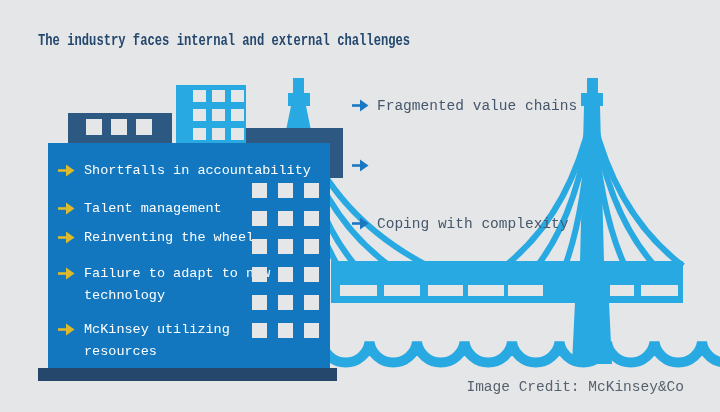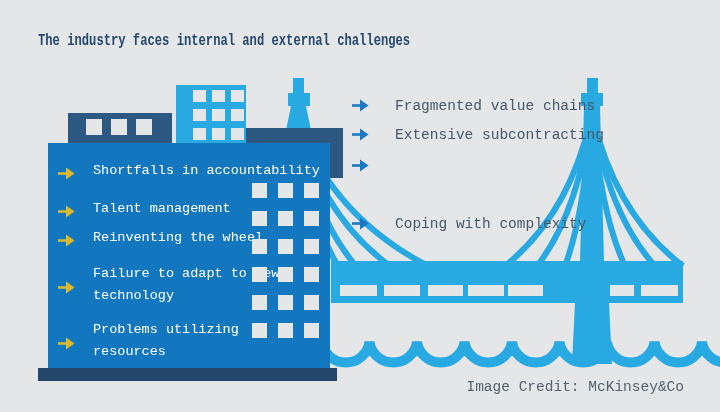--- a/index.html
+++ b/index.html
@@ -20,26 +20,26 @@
   .bldg-cyan .win{left:17px;top:5px;display:grid;grid-template-columns:repeat(3,13px);grid-auto-rows:12px;column-gap:6px;row-gap:7px;}
   .bldg-navy{left:68px;top:113px;width:104px;height:30px;background:var(--navy,#2c5882);}
   .bldg-navy .win{left:18px;top:6px;display:grid;grid-template-columns:repeat(3,16px);grid-auto-rows:16px;column-gap:9px;}
   .bldg-main{left:48px;top:143px;width:282px;height:225px;background:var(--buildingBlue,#1277bf);}
   .bldg-main .win{left:204px;top:40px;display:grid;grid-template-columns:repeat(3,15px);grid-auto-rows:15px;column-gap:11px;row-gap:13px;}
   .win i{display:block;background:var(--windowGray,#e5e6e7);}
   .base-bar{left:38px;top:368px;width:299px;height:13px;background:var(--navyDark,#24476b);}
   
   .title{left:38px;top:32px;margin:0;font-size:16px;font-weight:bold;color:var(--titleColor,#24486e);white-space:nowrap;}
   .title span{display:inline-block;transform:scaleX(0.76);transform-origin:left center;}
-  .int-item{position:absolute;left:10px;display:flex;align-items:center;gap:18px;
+  .int-item{position:absolute;left:10px;display:flex;align-items:flex-start;gap:9px;
     color:var(--white,#fff);font-size:13.5px;line-height:22px;white-space:pre-line;}
   .int-item svg{flex:none;margin-top:4px;}
   .i0{top:17px}.i1{top:55px}.i2{top:84px}.i3{top:120px}.i4{top:176px}
   .ext-list{left:352px;top:0;width:340px;height:260px;}
-  .ext-item{position:absolute;left:0;display:flex;align-items:flex-start;gap:26px;
+  .ext-item{position:absolute;left:0;display:flex;align-items:flex-start;gap:8px;
     color:var(--textDark,#46576b);font-size:14.5px;line-height:18px;white-space:nowrap;}
   .ext-item svg{flex:none;margin-top:2px;}
   .e0{top:97px}.e1{top:126px}.e2{top:157px}.e3{top:185px}.e4{top:215px}
   .credit{right:36px;top:379px;font-size:14.5px;color:var(--creditColor,#56626e);white-space:nowrap;}
   .y-arrow .shaft{stroke:var(--yellow,#dfb92c);}
   .y-arrow .head{fill:var(--yellow,#dfb92c);}
   .b-arrow .shaft{stroke:var(--arrowBlue,#1a78c2);}
   .b-arrow .head{fill:var(--arrowBlue,#1a78c2);}
 </style>
 </head>
@@ -145,21 +145,21 @@
           <polygon class="head" points="8,0.5 16.5,6.5 8,12.5"></polygon>
         </svg>
       <span>Failure to adapt to new
 technology</span>
     </div>
     <div class="int-item i4">
       <svg class="y-arrow" width="17" height="13" viewBox="0 0 17 13">
           <path class="shaft" d="M0,6.5 H9" stroke-width="2.6"></path>
           <polygon class="head" points="8,0.5 16.5,6.5 8,12.5"></polygon>
         </svg>
-      <span>Problems utilizing
+      <span>McKinsey utilizing
 resources</span>
     </div>
     <div class="abs win">
         <i></i>
         <i></i>
         <i></i>
         <i></i>
         <i></i>
         <i></i>
         <i></i>
@@ -182,27 +182,20 @@
   <h1 class="abs title"><span>The industry faces internal and external challenges</span></h1>
 
   <div class="abs ext-list">
     <div class="ext-item e0">
       <svg class="b-arrow" width="17" height="13" viewBox="0 0 17 13">
           <path class="shaft" d="M0,6.5 H9" stroke-width="2.6"></path>
           <polygon class="head" points="8,0.5 16.5,6.5 8,12.5"></polygon>
         </svg>
       <span>Fragmented value chains</span>
     </div>
-    <div class="ext-item e1">
-      <svg class="b-arrow" width="17" height="13" viewBox="0 0 17 13">
-          <path class="shaft" d="M0,6.5 H9" stroke-width="2.6"></path>
-          <polygon class="head" points="8,0.5 16.5,6.5 8,12.5"></polygon>
-        </svg>
-      <span>Extensive subcontracting</span>
-    </div>
     <div class="ext-item e2">
       <svg class="b-arrow" width="17" height="13" viewBox="0 0 17 13">
           <path class="shaft" d="M0,6.5 H9" stroke-width="2.6"></path>
           <polygon class="head" points="8,0.5 16.5,6.5 8,12.5"></polygon>
         </svg>
     </div>
     <div class="ext-item e4">
       <svg class="b-arrow" width="17" height="13" viewBox="0 0 17 13">
           <path class="shaft" d="M0,6.5 H9" stroke-width="2.6"></path>
           <polygon class="head" points="8,0.5 16.5,6.5 8,12.5"></polygon>

